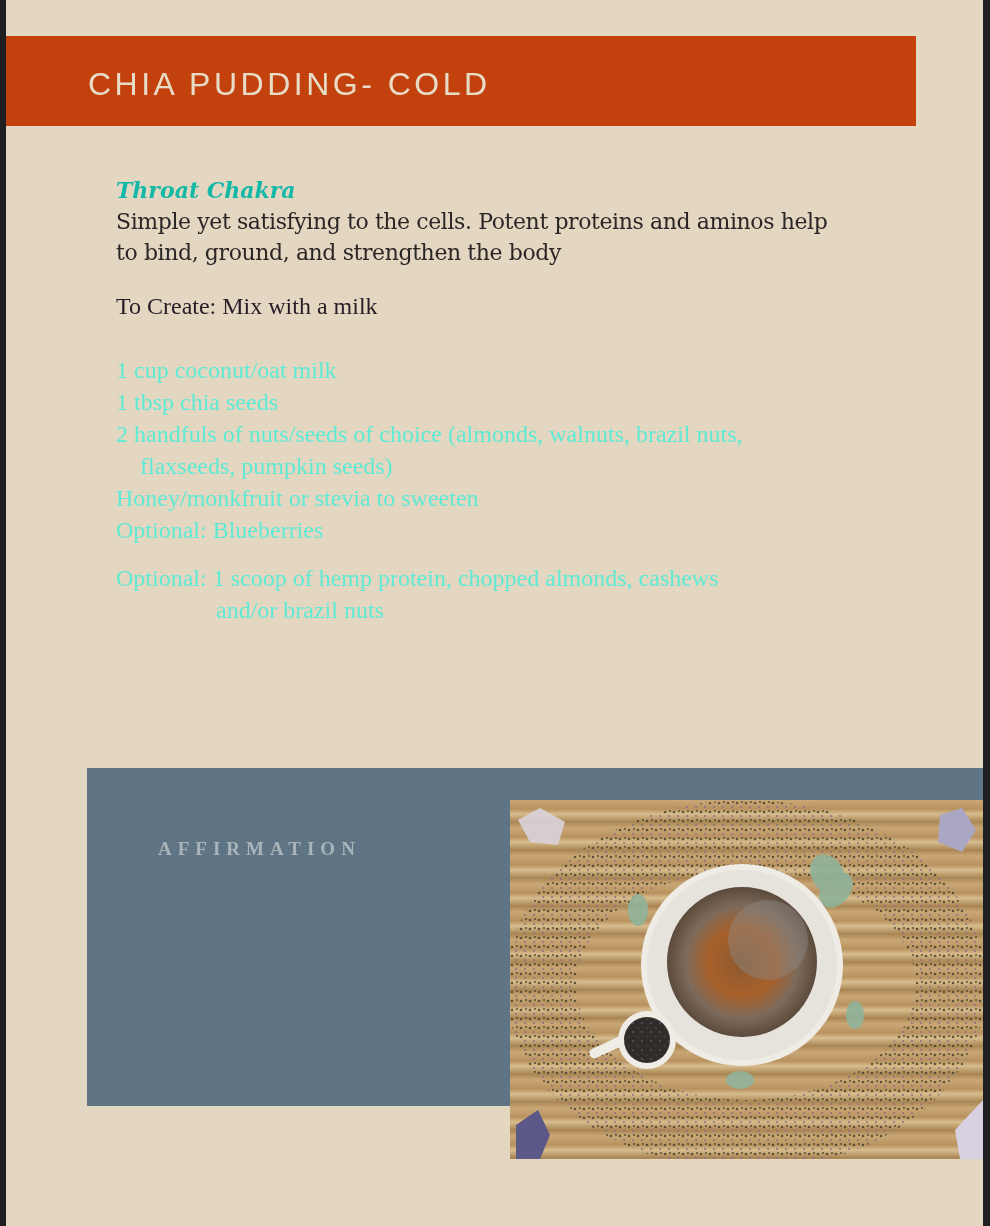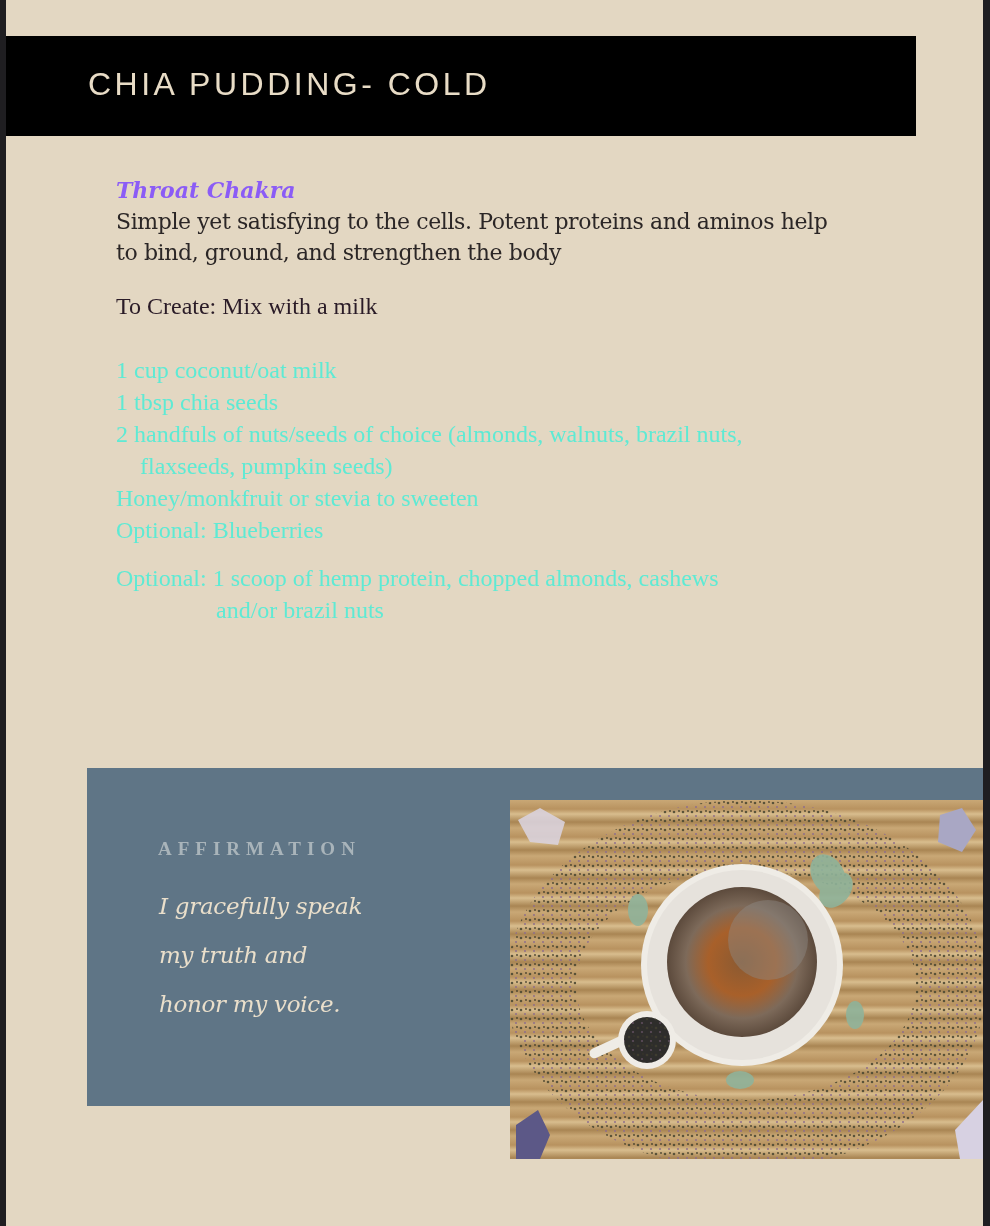--- a/index.html
+++ b/index.html
@@ -6,36 +6,36 @@
     body {
       width: 990px; height: 1226px; position: relative; overflow: hidden;
       background: #1f1e21;
       font-family: "DejaVu Serif", serif;
     }
     .page {
       position: absolute; left: 6px; top: 0; width: 977px; height: 1226px;
       background: #E3D7C2;
     }
     .title-bar {
-      position: absolute; left: 6px; top: 36px; width: 910px; height: 100px;
-      background: #000000;
+      position: absolute; left: 6px; top: 36px; width: 910px; height: 90px;
+      background: #c2410c;
     }
     .title-text {
       position: absolute; left: 82px; top: 30px;
       font-family: "Liberation Sans", sans-serif;
       font-size: 32px; letter-spacing: 3.5px; color: #E8DCC6;
       line-height: 36px; font-weight: 400;
     }
     .content {
       position: absolute; left: 116px; top: 174px; width: 780px;
       color: #2a1d26;
     }
     .chakra-name {
       font-family: "DejaVu Serif", serif; font-style: italic; font-weight: bold;
-      font-size: 22px; line-height: 32px; color: #8b5cf6;
+      font-size: 22px; line-height: 32px; color: #14b8a6;
     }
     .chakra-desc {
       font-family: "DejaVu Serif", serif; 
       font-size: 22px; line-height: 31px; color: #2b2626;
       letter-spacing: -0.4px;
     }
     .instruction {
       margin-top: 22px;
       font-family: "Liberation Serif", serif; font-size: 24px; line-height: 32px;
       color: #2a1b27;
@@ -101,25 +101,20 @@
   </ul>
 
   <div class="optional-block">
     <span class="optional-line">Optional: 1 scoop of hemp protein, chopped almonds, cashews</span>
     <span class="optional-line indent">and/or brazil nuts</span>
   </div>
 </div>
 
 <div class="affirmation-panel">
   <div class="aff-label">AFFIRMATION</div>
-  <div class="aff-text">
-    <span>I gracefully speak</span>
-    <span>my truth and</span>
-    <span>honor my voice.</span>
-  </div>
 </div>
 
 <div class="photo">
   <svg width="473" height="359" viewBox="0 0 473 359">
     <defs>
       <radialGradient id="pud" cx="50%" cy="50%" r="50%">
         <stop offset="0%" stop-color="#8a5a32"></stop>
         <stop offset="45%" stop-color="#a8602a"></stop>
         <stop offset="75%" stop-color="#7d6a5a"></stop>
         <stop offset="100%" stop-color="#5c4a3c"></stop>

